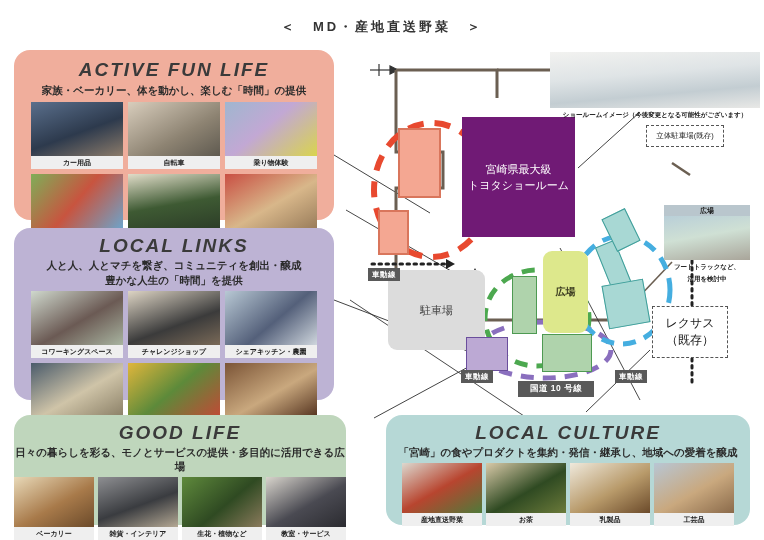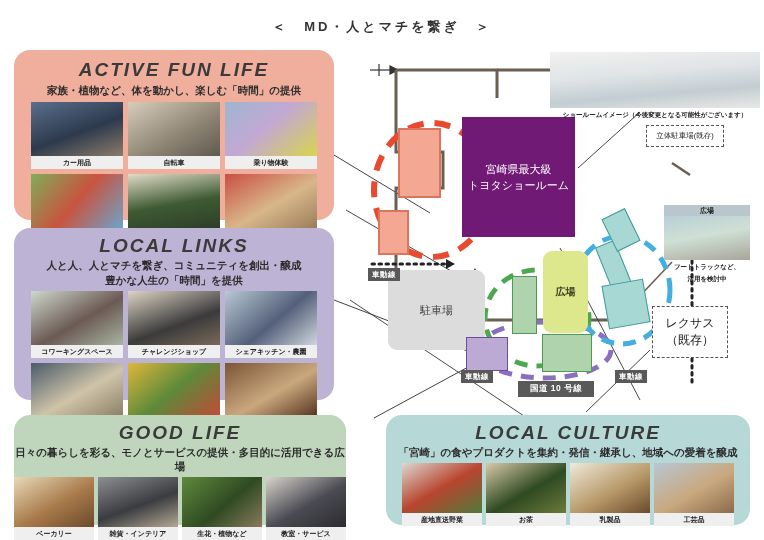--- a/index.html
+++ b/index.html
@@ -106,21 +106,21 @@
     text-align:center;height:11px;line-height:11px;
   }
   svg.overlay{position:absolute;left:0;top:0;width:764px;height:540px;
     pointer-events:none;overflow:visible;}
 </style>
 </head>
 <body>
 
 <div id="stage">
 
-  <div class="page-title">＜　MD・人とマチを繋ぎ　＞</div>
+  <div class="page-title">＜　MD・産地直送野菜　＞</div>
 
   <svg class="overlay">
 
     <line x1="334" y1="155" x2="430" y2="213" stroke="#444" stroke-width="1"></line>
 
     <line x1="334" y1="300" x2="470" y2="352" stroke="#444" stroke-width="1"></line>
 
     <line x1="374" y1="418" x2="470" y2="366" stroke="#444" stroke-width="1"></line>
 
     <line x1="586" y1="412" x2="650" y2="350" stroke="#444" stroke-width="1"></line>
@@ -158,21 +158,21 @@
       <line x1="475" y1="380" x2="475" y2="272"></line>
       <line x1="692" y1="382" x2="692" y2="250"></line>
     </g>
     <path d="M455 264 L446 259 L446 269 Z" fill="#222"></path>
     <path d="M475 268 L470 278 L480 278 Z" fill="#222"></path>
     <path d="M692 246 L687 256 L697 256 Z" fill="#222"></path>
   </svg>
 
   <div class="panel" id="panel-active">
     <div class="p-title">ACTIVE FUN LIFE</div>
-    <div class="p-sub">家族・植物など、体を動かし、楽しむ「時間」の提供</div>
+    <div class="p-sub">家族・ベーカリー、体を動かし、楽しむ「時間」の提供</div>
     <div class="thumbs">
       <span class="thumb">
         <span class="ph" style="background-image:linear-gradient(160deg,#5a6f8c,#2d3a4d 55%,#8b7b6a)"></span>
         <span class="cap">カー用品</span>
       </span>
       <span class="thumb">
         <span class="ph" style="background-image:linear-gradient(150deg,#d8cdbc,#8d8372 60%,#5f5a50)"></span>
         <span class="cap">自転車</span>
       </span>
       <span class="thumb">

